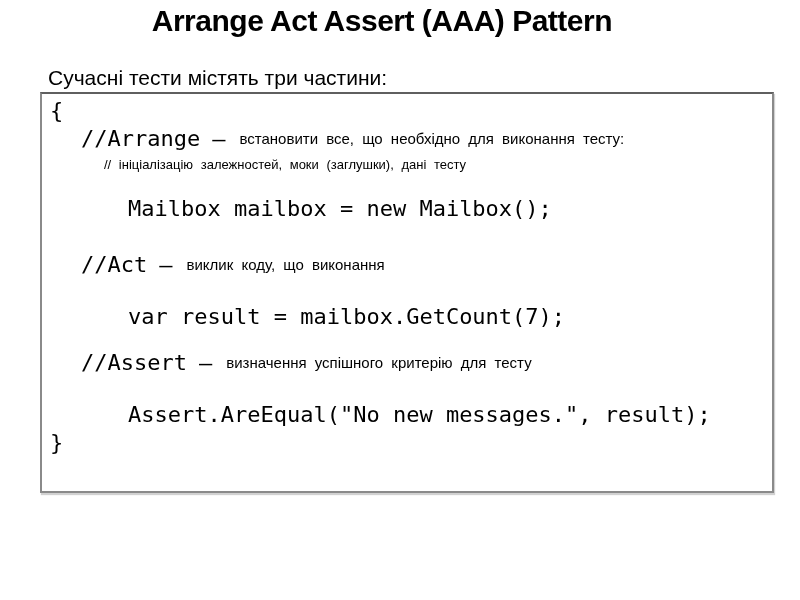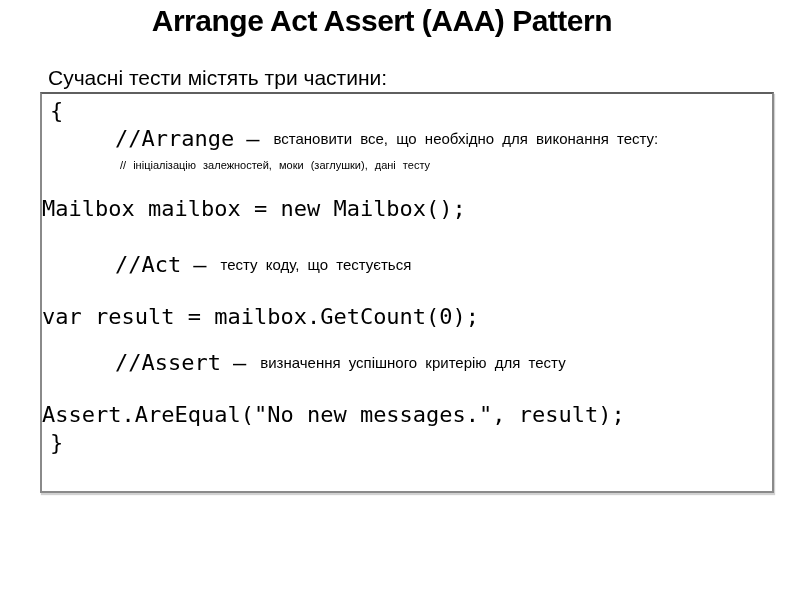--- a/index.html
+++ b/index.html
@@ -53,38 +53,37 @@
     overflow: hidden;
   }
   .ln {
     font-family: "DejaVu Sans Mono", monospace;
     font-size: 22px;
     line-height: 26px;
     color: #000000;
     white-space: nowrap;
   }
   .ln.brace   { padding-left: 8px; }
-  .ln.comment { padding-left: 73px; }
-  .ln.stmt    { margin-top: 20px; }
+  .ln.comment { padding-left: 39px; }
+  .ln.stmt    { padding-left: 86px; margin-top: 20px; }
   .ln.comment-act    { margin-top: 30px; }
   .ln.comment-arr    { margin-top: 2px; }
   .ln.comment-assert { margin-top: 20px; }
   .ln.stmt-act       { margin-top: 26px; }
   .ln.stmt-assert    { margin-top: 26px; }
   .ln.close-brace    { margin-top: 2px; }
   .small-line {
     font-family: "Liberation Sans", sans-serif;
-    font-size: 11px;
+    font-size: 13px;
     line-height: 22px;
     padding-left: 62px;
     margin-top: 2px;
     color: #000000;
     word-spacing: 4px;
     white-space: nowrap;
-    margin-left: 16px;
   }
   .dash {
     display: inline-block;
     margin: 0 14px 0 12px;
   }
   .annotation {
     font-family: "Liberation Sans", sans-serif;
     font-size: 15px;
     word-spacing: 4px;
     vertical-align: 2px;
@@ -105,24 +104,24 @@
 
     <div class="ln comment comment-arr">
       <span>//Arrange</span><span class="dash">–</span><span class="annotation">встановити все, що необхідно для виконання тесту:</span>
     </div>
 
     <div class="small-line">// ініціалізацію залежностей, моки (заглушки), дані тесту</div>
 
     <div class="ln stmt">Mailbox mailbox = new Mailbox();</div>
 
     <div class="ln comment comment-act">
-      <span>//Act</span><span class="dash">–</span><span class="annotation">тесту коду, що тестується</span>
+      <span>//Act</span><span class="dash">–</span><span class="annotation">виклик коду, що виконання</span>
     </div>
 
-    <div class="ln stmt stmt-act">var result = mailbox.GetCount(0);</div>
+    <div class="ln stmt stmt-act">var result = mailbox.GetCount(7);</div>
 
     <div class="ln comment comment-assert">
       <span>//Assert</span><span class="dash">–</span><span class="annotation">визначення успішного критерію для тесту</span>
     </div>
 
     <div class="ln stmt stmt-assert">Assert.AreEqual("No new messages.", result);</div>
 
     <div class="ln brace close-brace">}</div>
 
   </div>

